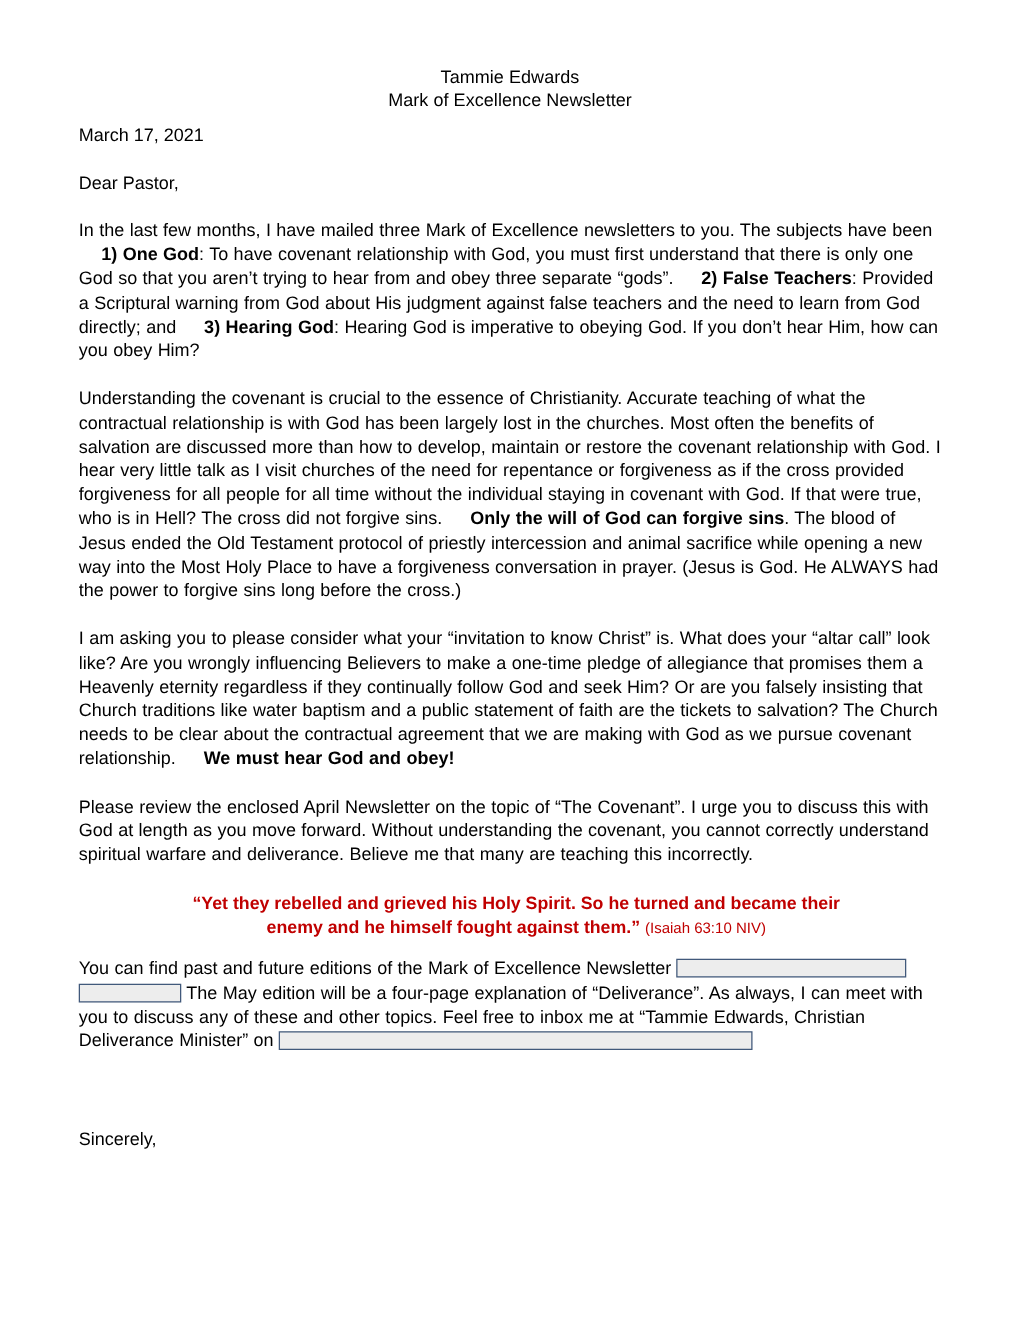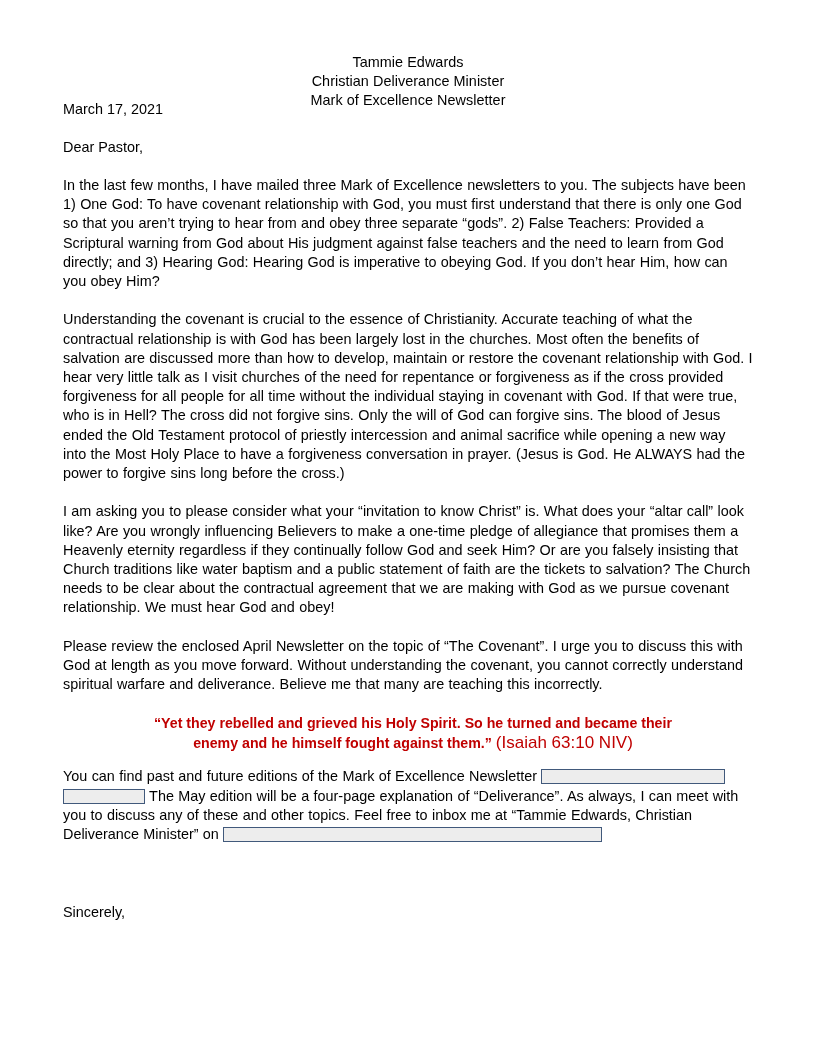--- a/index.html
+++ b/index.html
@@ -67,35 +67,35 @@
     width: 690px;
   }
   p.para {
     margin: 0 0 19.2px 0;
     font-size: 14.4px;
     line-height: 19.2px;
     text-align: left;
     word-spacing: 0.35px;
   }
   p.para:last-child { margin-bottom: 16px; }
-  b, strong { font-weight: normal; }
+  b, strong { font-weight: bold; margin-left: 18px; }
 
   
   .scripture {
     margin: 4px 0 14px 0;
     text-align: center;
     color: #C00000;
     font-size: 14.2px;
     line-height: 19.4px;
     font-weight: bold;
     padding: 0 70px 0 80px;
   }
   .scripture .cite {
     font-weight: normal;
-    font-size: 17px;
+    font-size: 12px;
   }
 
   
   .redaction {
     display: inline-block;
     vertical-align: -3px;
     background: #EDEDED;
     border: 1px solid #41597B;
     height: 15px;
     box-sizing: border-box;
@@ -121,21 +121,20 @@
   }
 </style>
 </head>
 <body>
 
 <div class="page">
   <div class="sheet">
 
     <div class="letterhead">
       <div>Tammie Edwards</div>
-      <div>Christian Deliverance Minister</div>
       <div>Mark of Excellence Newsletter</div>
     </div>
 
     <div class="datestamp">March 17, 2021</div>
 
     <div class="salutation">Dear Pastor,</div>
 
     <div class="body-block">
 
       <p class="para"><span>In the last few months,  I have mailed three Mark of Excellence newsletters to you.  The subjects have been </span><b>1) One God</b><span>: To have covenant relationship with God, you must first understand that there is only one God so that you aren’t trying to hear from and obey three separate “gods”.  </span><b>2) False Teachers</b><span>: Provided a Scriptural warning from God about His judgment against false teachers and the need to learn from God directly; and </span><b>3) Hearing God</b><span>: Hearing God is imperative to obeying God.  If you don’t hear Him, how can you obey Him?</span></p>

